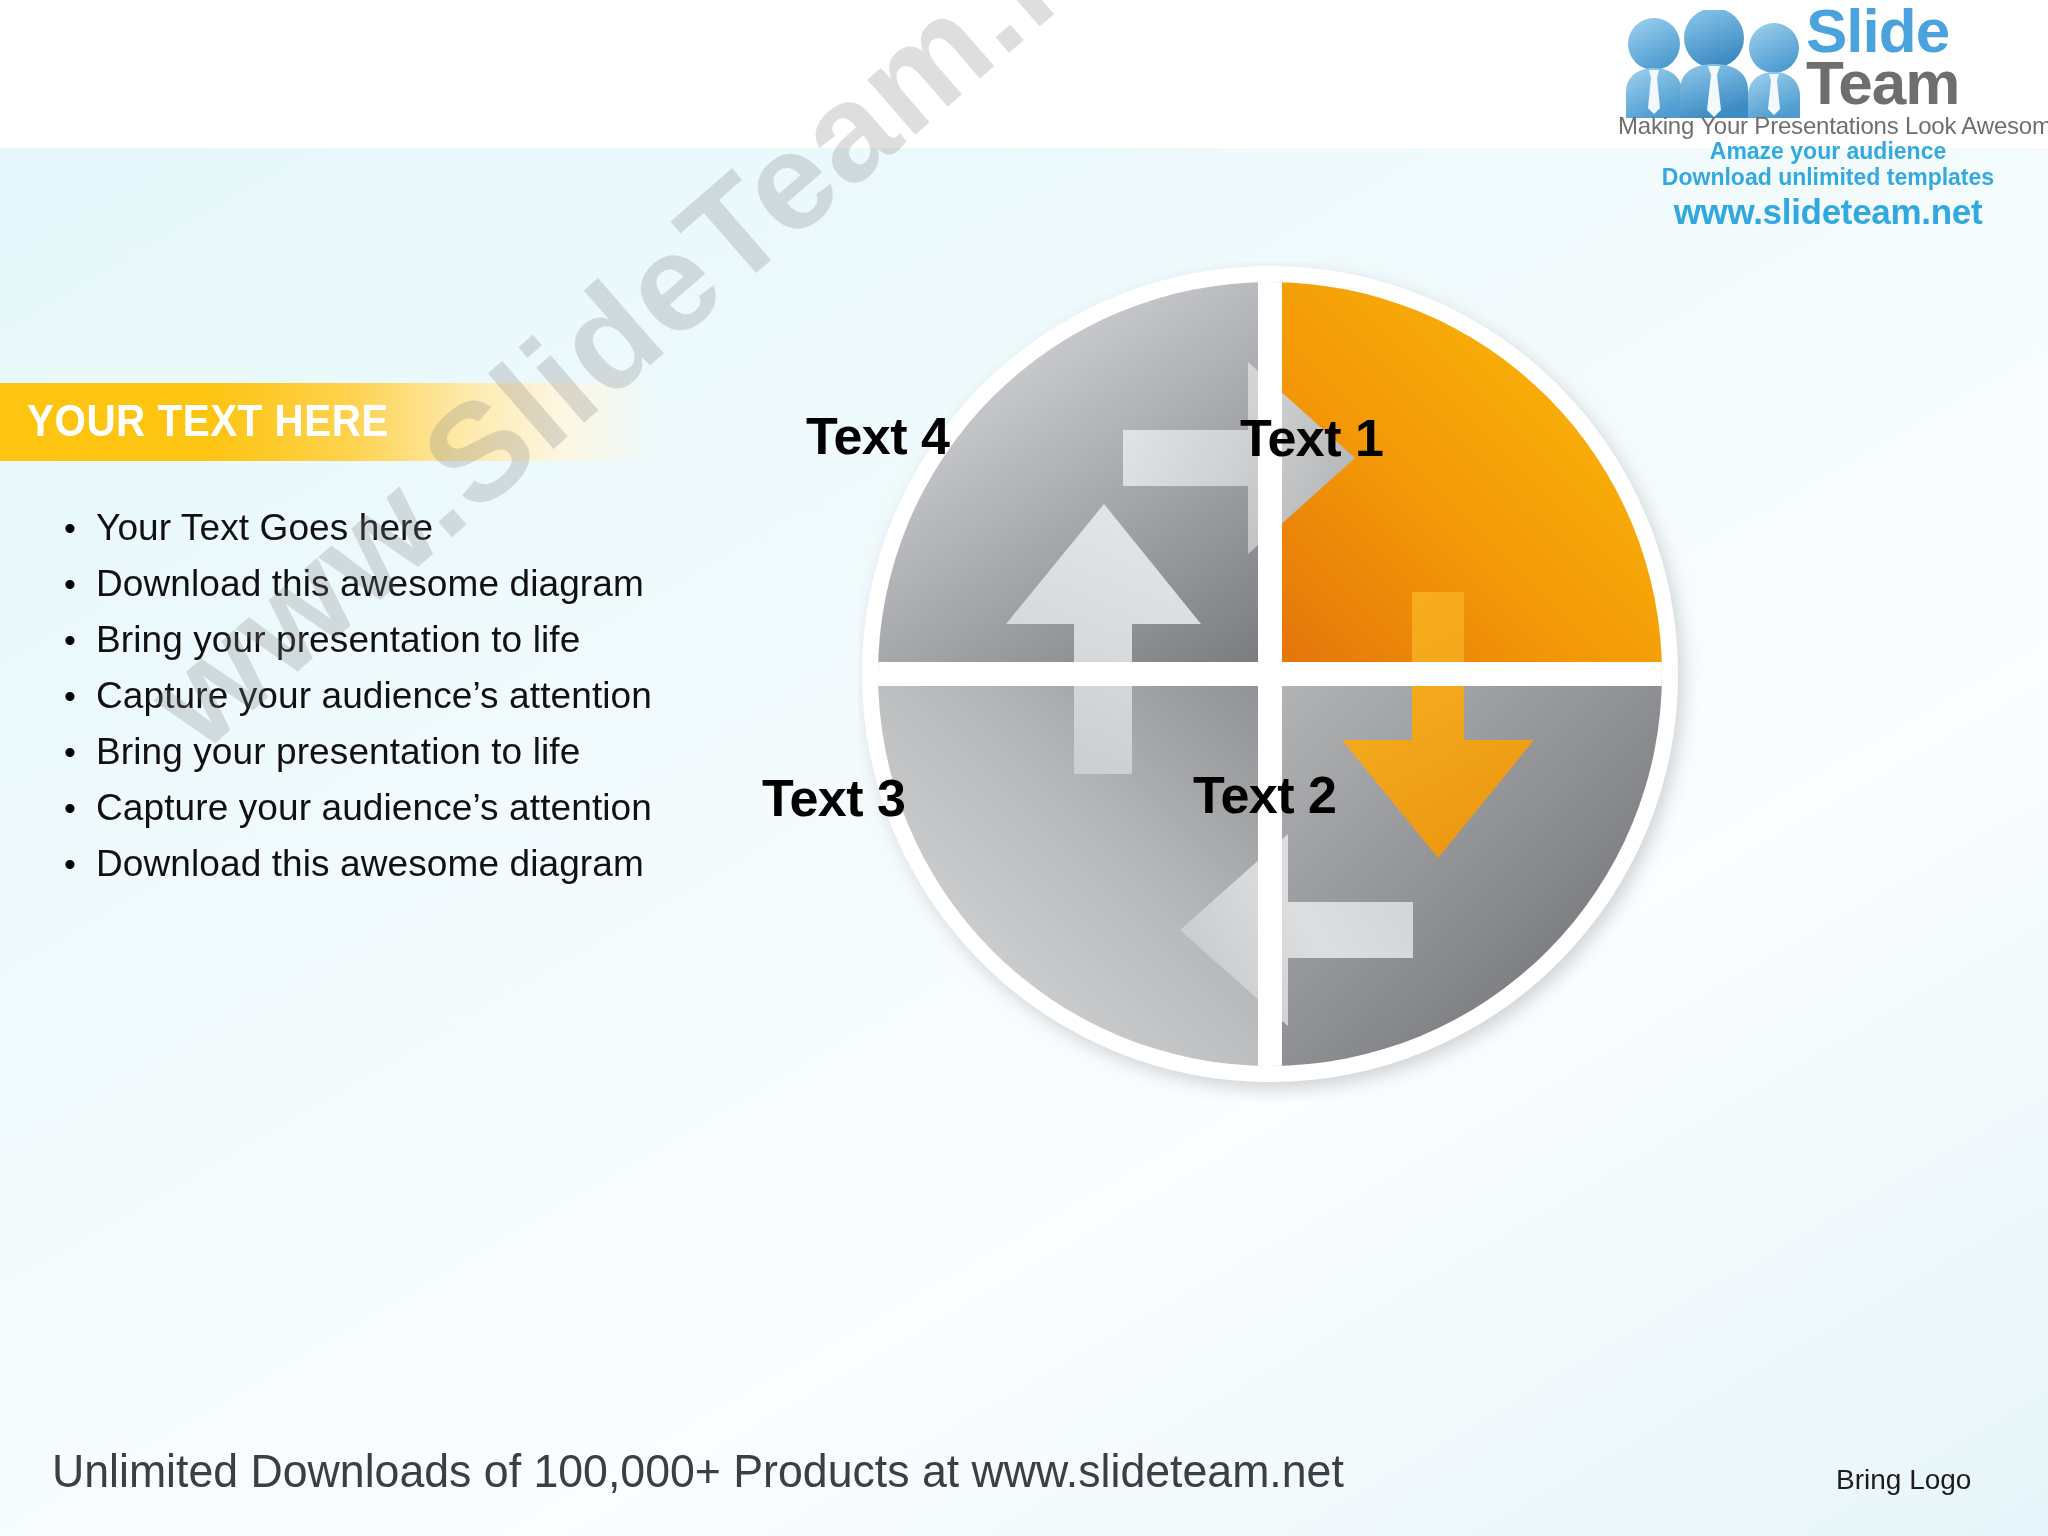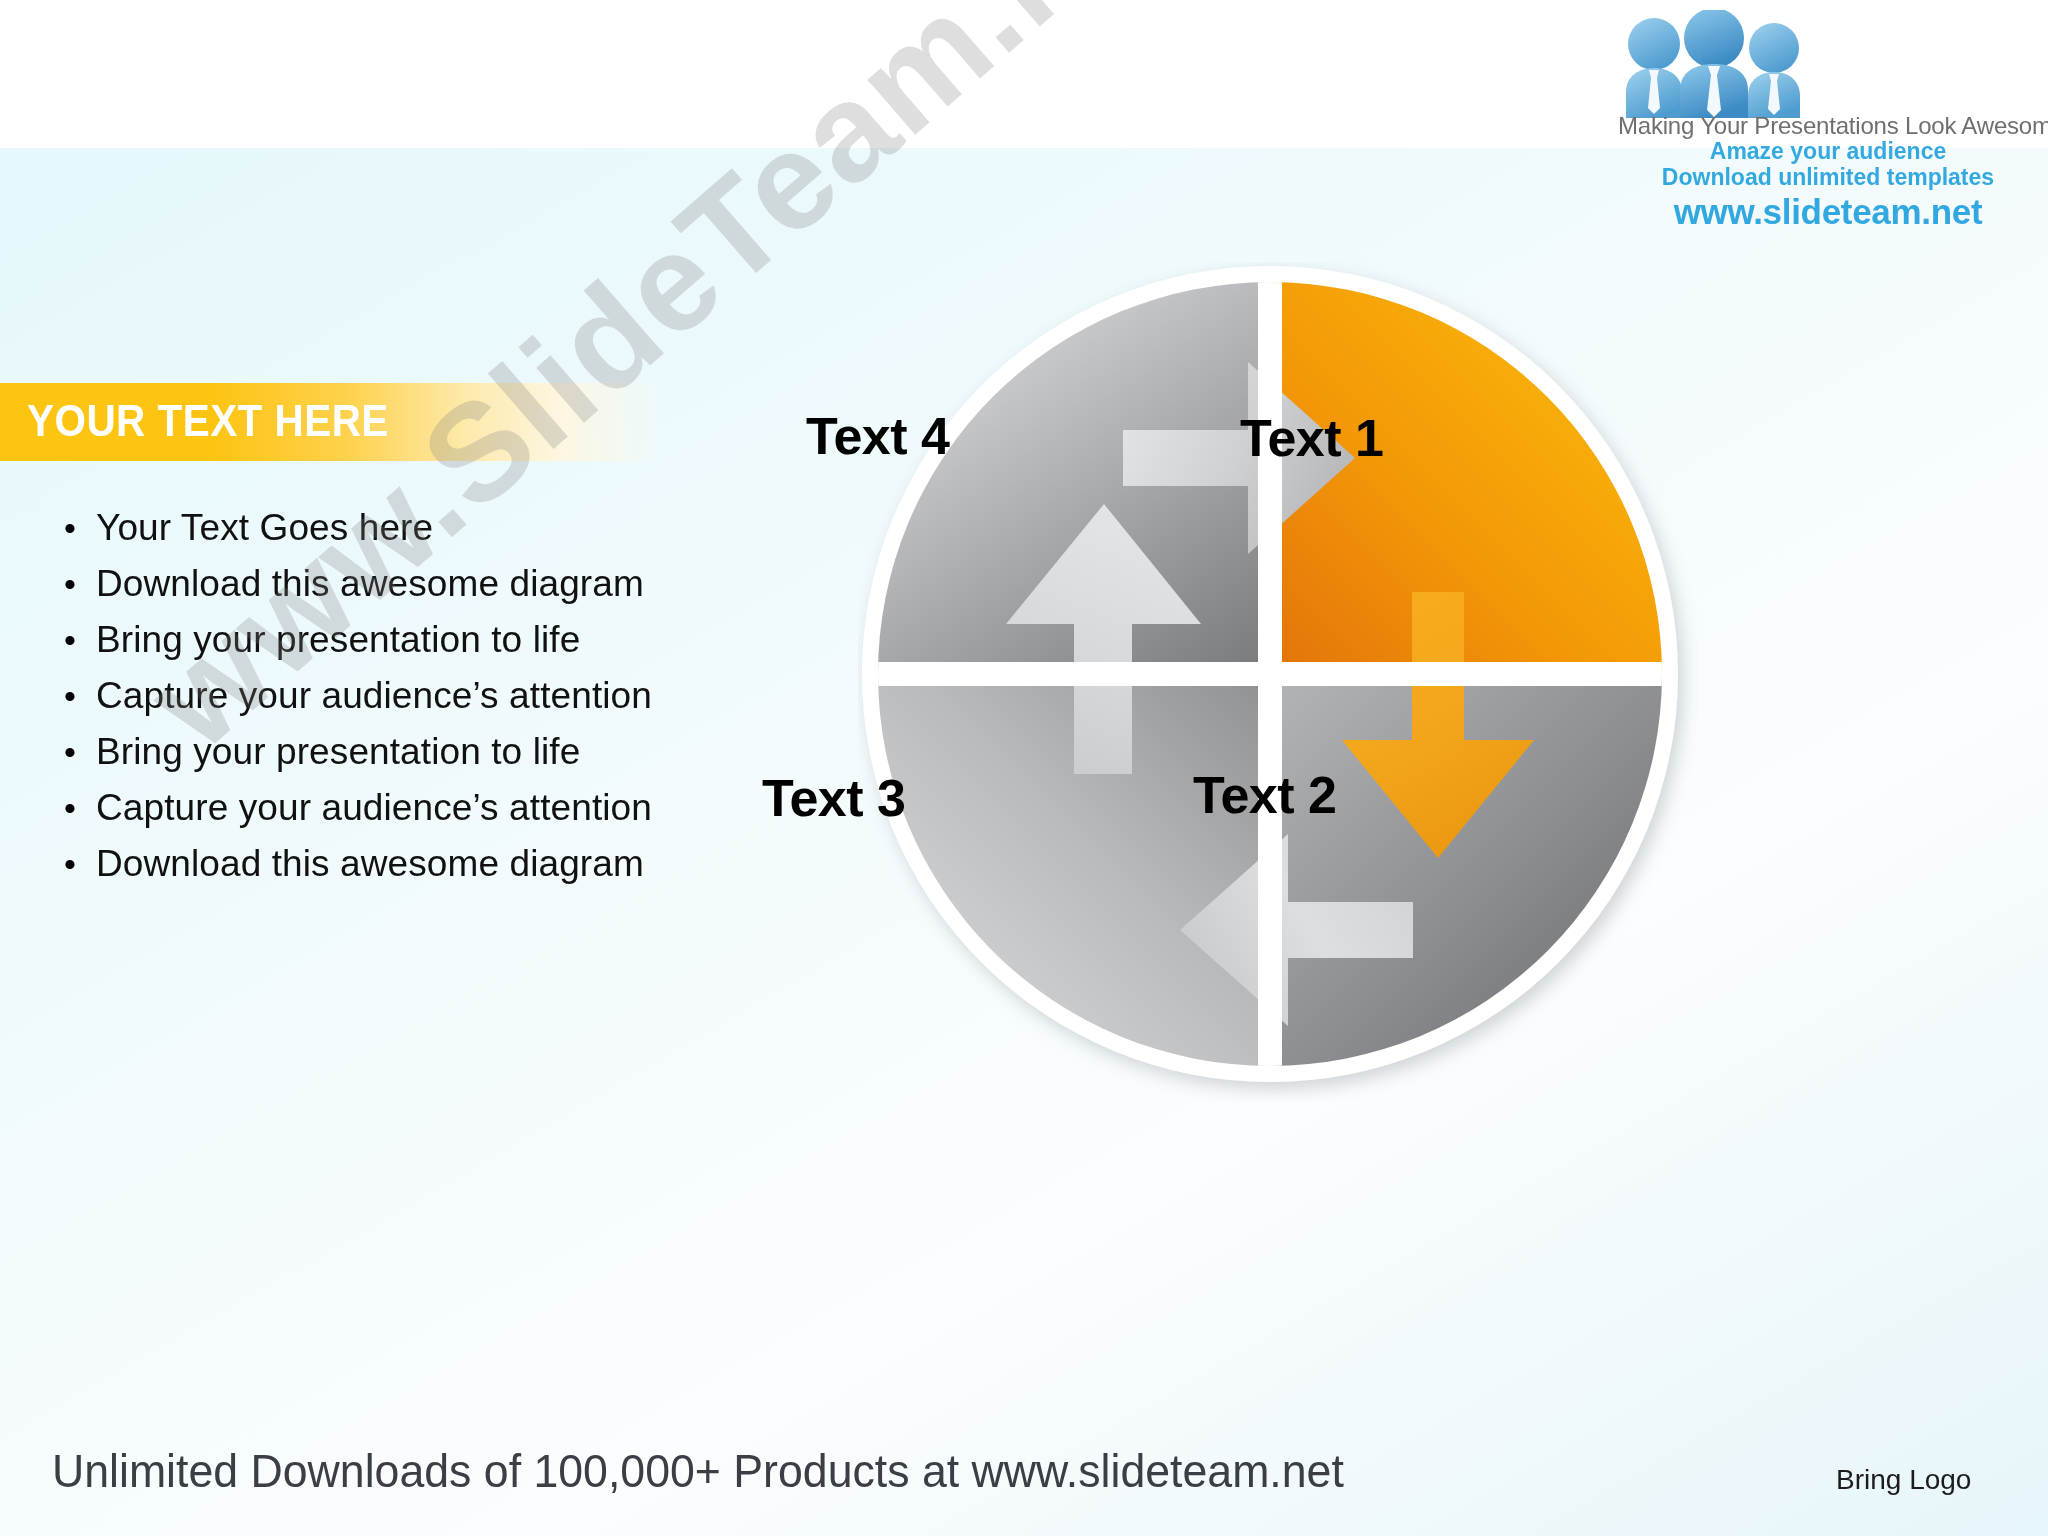--- a/index.html
+++ b/index.html
@@ -438,20 +438,24 @@
         <path d="M 147 64 L 157 64 L 155 71 L 158 99 L 152 105 L 146 99 L 149 71 Z" fill="#f2f8fc"></path>
       </g>
 
       <g>
         <circle cx="92" cy="28" r="30" fill="url(#pBlueC)"></circle>
         <path d="M 58 108 L 58 80 C 58 62 73 54 92 54 C 111 54 126 62 126 80 L 126 108 Z" fill="url(#pBlueC)"></path>
         <path d="M 86 56 L 98 56 L 95 65 L 99 100 L 92 107 L 85 100 L 89 65 Z" fill="#f2f8fc"></path>
       </g>
     </svg>
 
+    <div id="logo-wordmark">
+      <div id="logo-slide">Slide</div>
+      <div id="logo-team">Team</div>
+    </div>
 
     <div id="logo-tagline">Making Your Presentations Look Awesome</div>
 
     <div id="logo-promo">
       <div>Amaze your audience</div>
       <div>Download unlimited templates</div>
     </div>
 
     <div id="logo-url">www.slideteam.net</div>
   </div>

